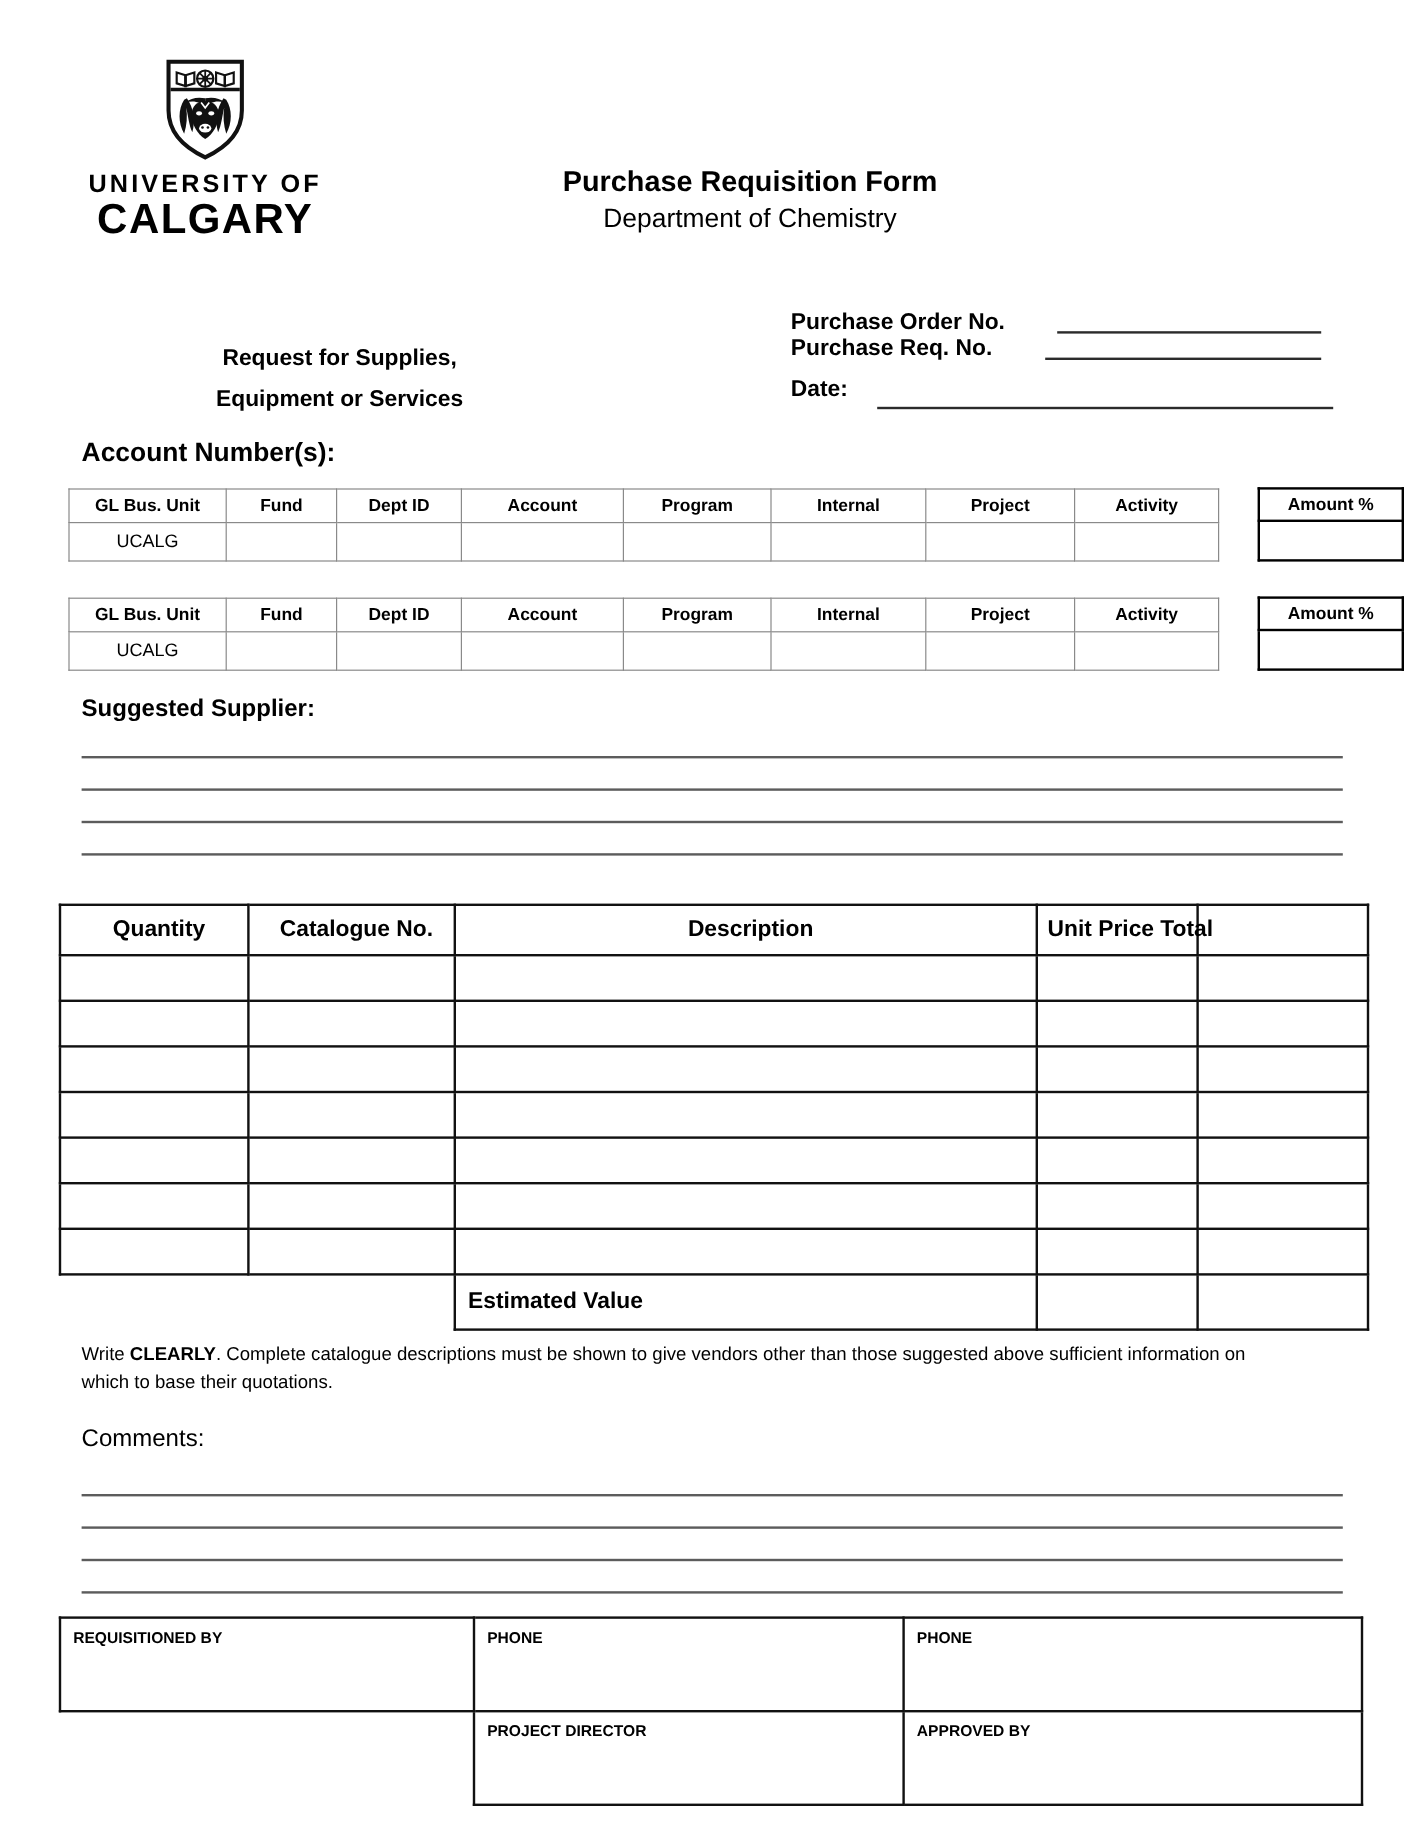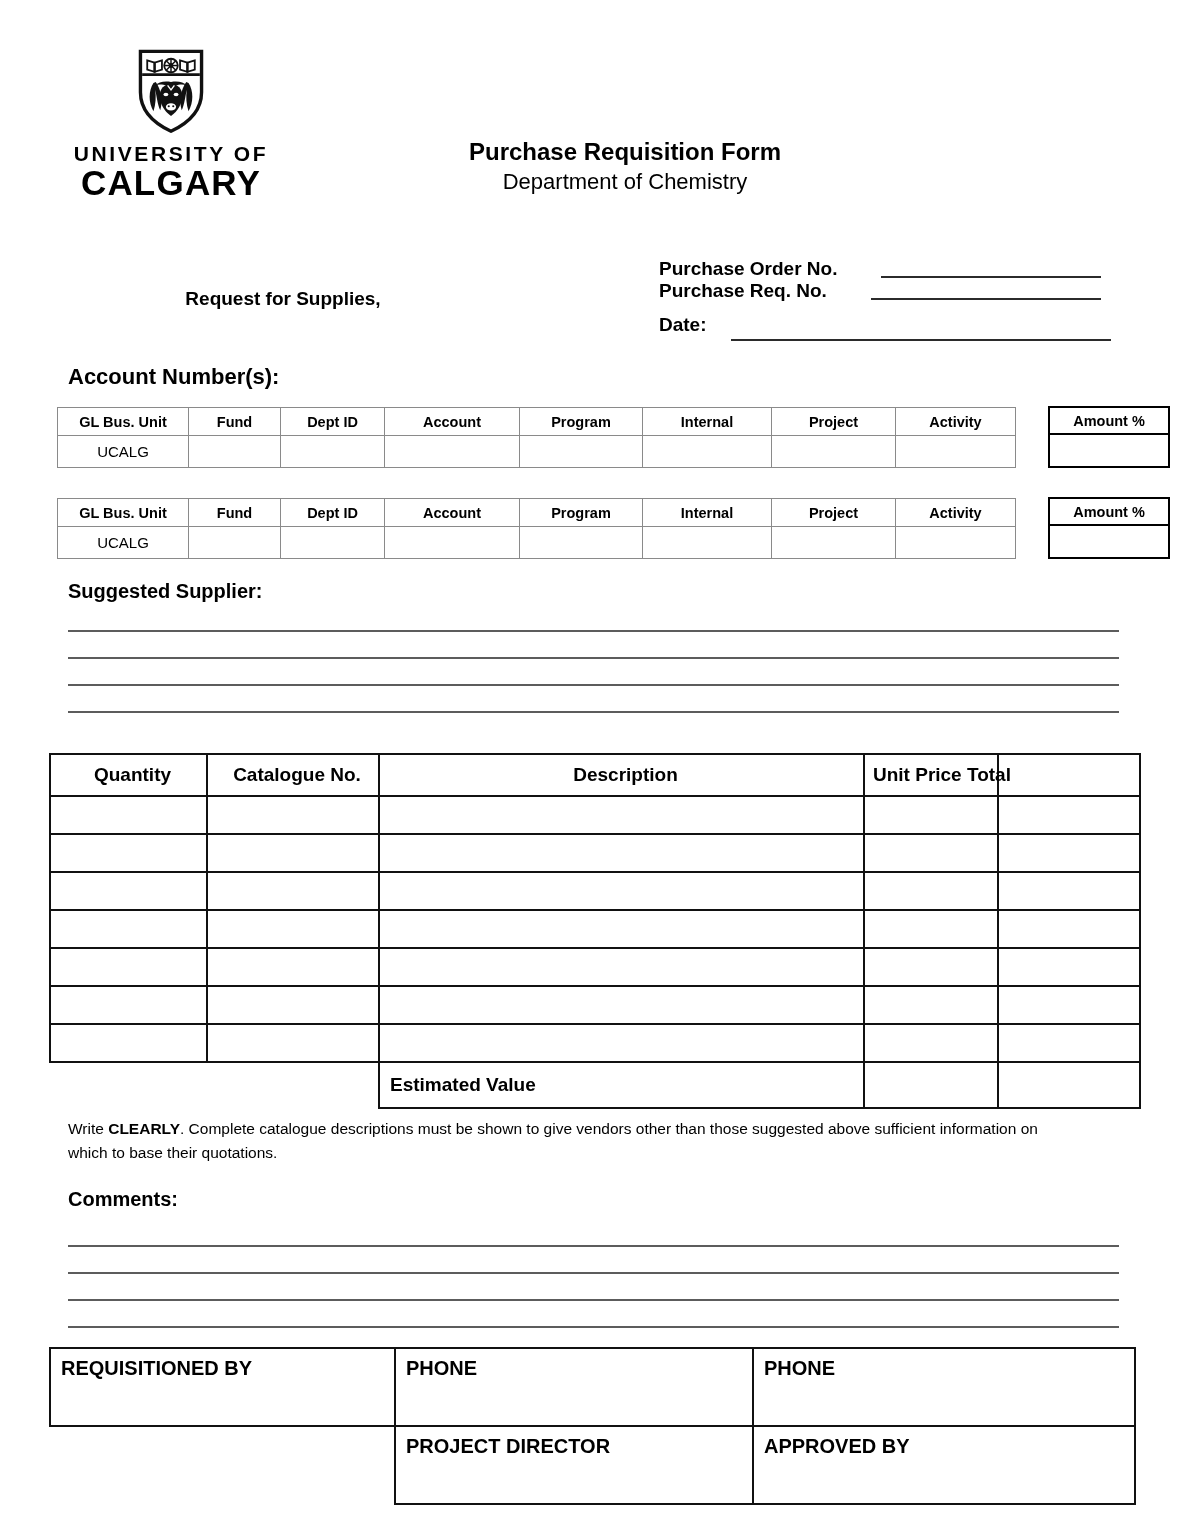--- a/index.html
+++ b/index.html
@@ -259,38 +259,38 @@
     line-height: 1.55;
   }
   #clearly-note b { font-weight: bold; margin-top: 14px; }
 
   
   #comments-heading {
     position: absolute;
     left: 68px;
     top: 1188px;
     font-size: 20px;
-    font-weight: bold;
+    font-weight: normal;
     white-space: nowrap;
   }
 
   
   #sig-table {
     position: absolute;
     left: 49px;
     top: 1347px;
     width: 1085px;
     border-collapse: collapse;
     table-layout: fixed;
   }
   #sig-table td {
     border: 2px solid #111111;
     vertical-align: top;
     padding: 8px 0 0 10px;
-    font-size: 20px;
+    font-size: 13px;
     font-weight: bold;
     height: 68px;
   }
   #sig-table td.no-border {
     border: none;
   }
 </style>
 </head>
 <body>
 
@@ -349,20 +349,21 @@
       <circle cx="64" cy="103" r="1.9" fill="#111"></circle>
 
       <path d="M54 66 L60 74 L66 66" fill="none" stroke="#fff" stroke-width="2.4"></path>
     </svg>
     <div class="logo-line1">UNIVERSITY OF</div>
     <div class="logo-line2">CALGARY</div>
   </div>
 
   <div id="request-for">
     <div>Request for Supplies,</div>
+    <div>Equipment or Services</div>
   </div>
   <div id="account-heading">Account Number(s):</div>
 
   <div id="po-fields">
     <div class="po-row">
       <span class="po-label">Purchase Order No.</span>
       <span class="po-line" id="po-line-1"></span>
     </div>
     <div class="po-row">
       <span class="po-label">Purchase Req. No.</span>

